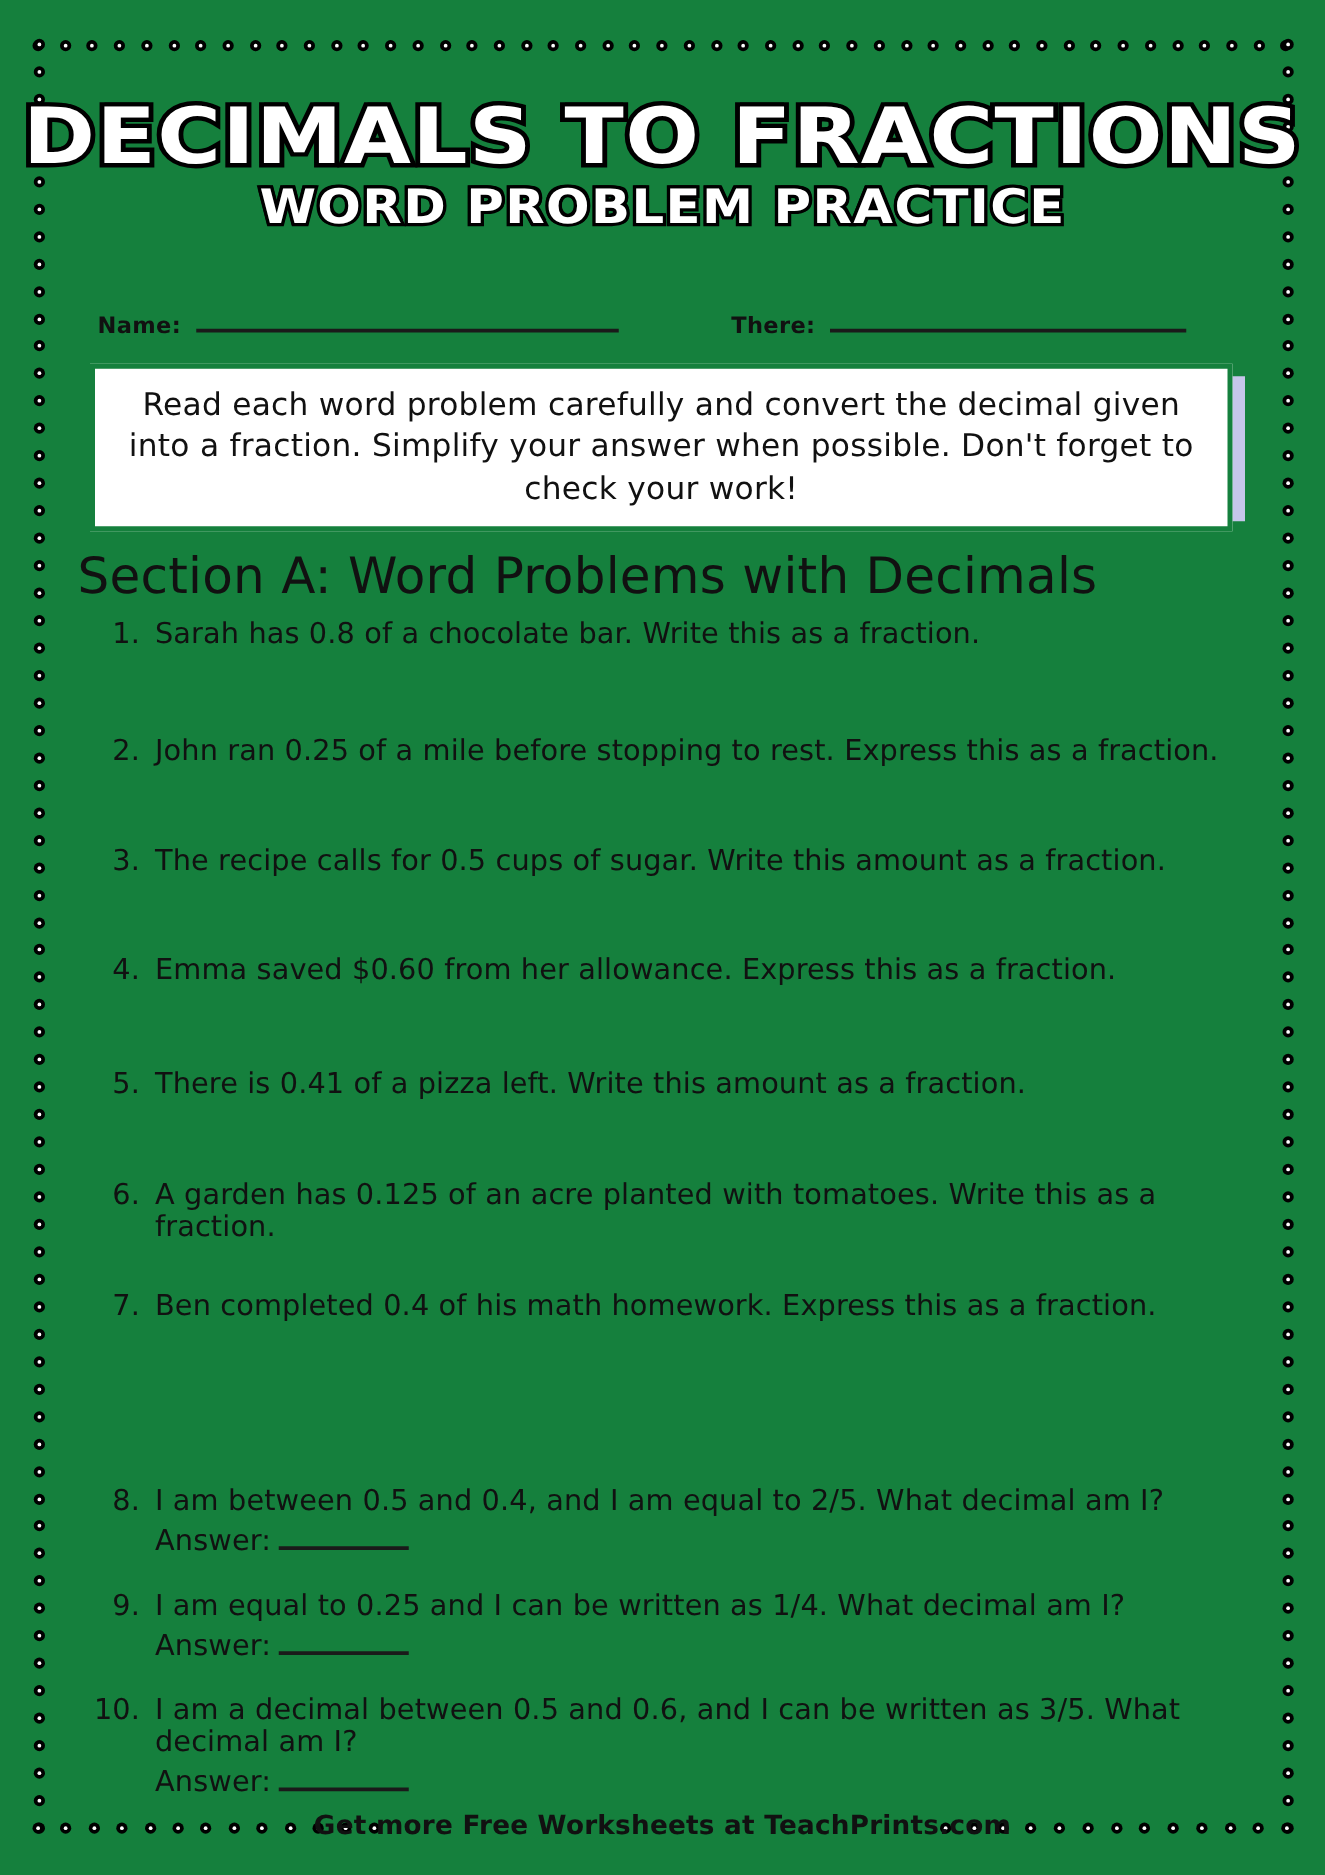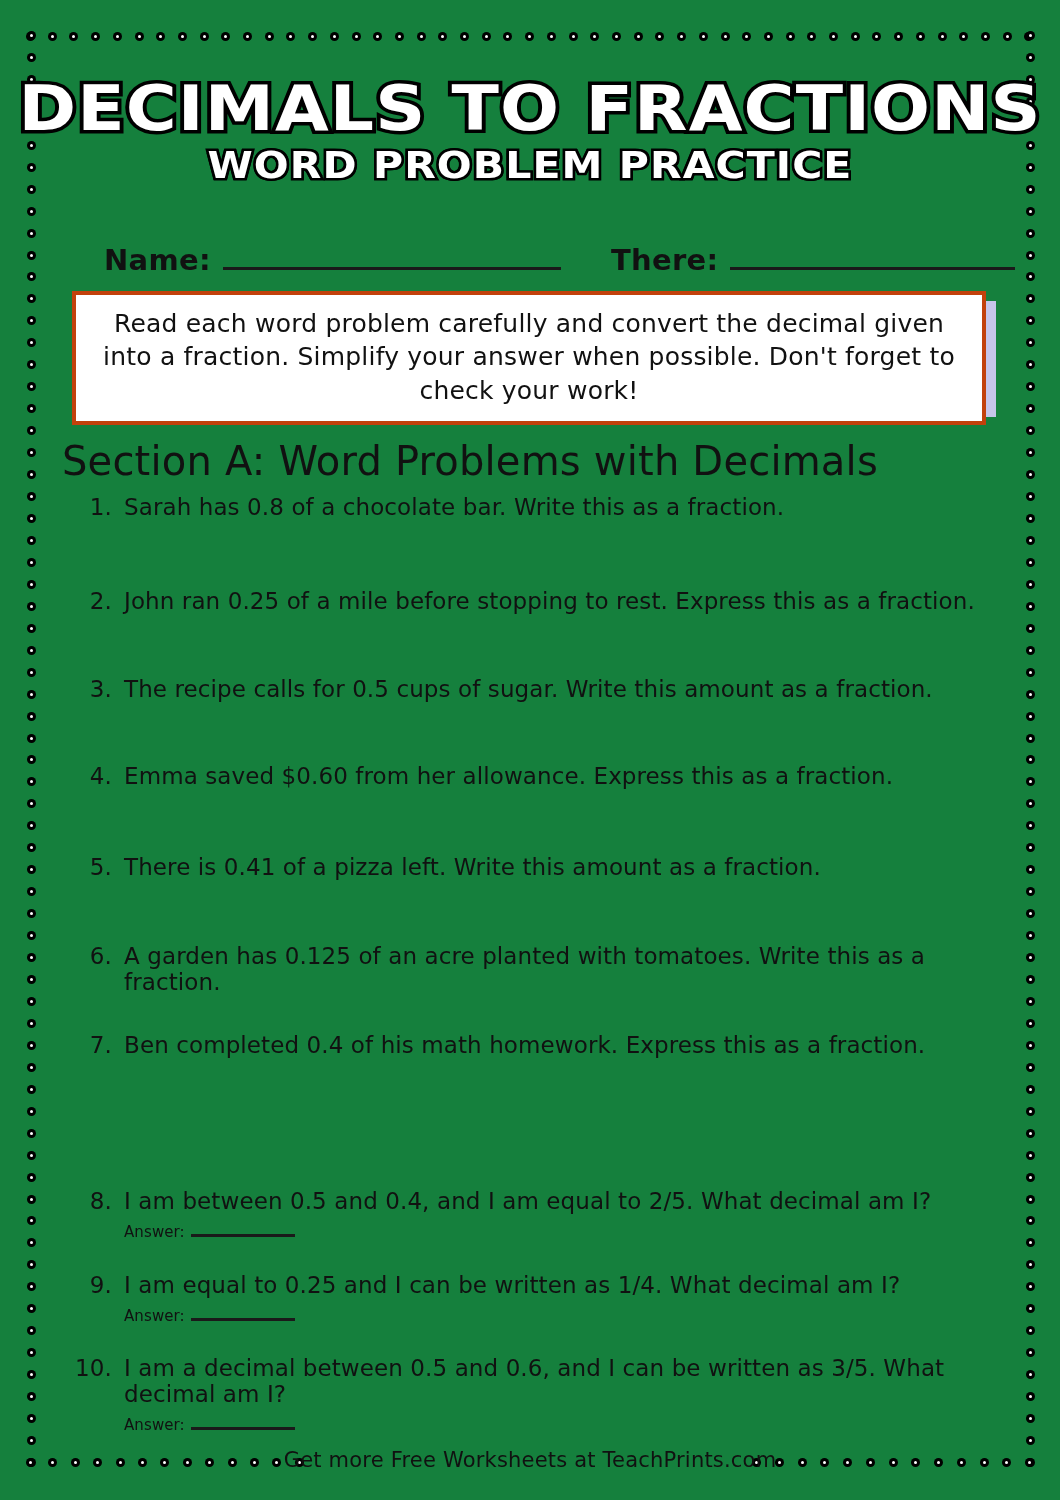--- a/index.html
+++ b/index.html
@@ -100,24 +100,23 @@
     position: absolute;
     left: 78px;
     top: 243px;
     width: 880px;
     height: 40px;
   }
   .field {
     position: absolute;
     display: flex;
     align-items: baseline;
-    font-size: 29px;
+    font-size: 18px;
     font-weight: 700;
     letter-spacing: .3px;
-    margin-left: 26px;
   }
   #name-field { left: 0; top: 0; }
   #date-field { left: 507px; top: 0; }
   .field-rule {
     display: inline-block;
     border-bottom: 3px solid #1a1a1a;
     margin-left: 12px;
     height: 20px;
   }
   #name-rule { width: 338px; }
@@ -133,21 +132,21 @@
   #instructions-shadow {
     position: absolute;
     left: 10px;
     top: 10px;
     width: 914px;
     height: 116px;
     background: #c6c6ea;
   }
   #instructions-box {
     position: relative;
-    border: 4px solid #c2410c;
+    border: 4px solid #15803d;
     background: #ffffff;
     padding: 12px 22px 14px 22px;
     text-align: center;
     font-size: 25px;
     line-height: 1.33;
     letter-spacing: .2px;
   }
 
   
   .section-heading {
@@ -173,40 +172,41 @@
     flex: 0 0 auto;
     width: 40px;
     text-align: right;
     padding-right: 12px;
   }
   .q-text { flex: 1 1 auto; }
 
   .answer-line {
     margin-top: 6px;
     margin-left: 52px;
-    font-size: 15px;
+    font-size: 23px;
     white-space: nowrap;
   }
   .answer-rule {
     display: inline-block;
     width: 104px;
     border-bottom: 3px solid #1a1a1a;
     height: 14px;
     margin-left: 6px;
   }
 
   
   #footer-caption {
     position: absolute;
     left: 0;
     top: 1448px;
     width: 1060px;
     text-align: center;
     font-size: 21px;
     letter-spacing: .2px;
+    font-weight: bold;
   }
 </style>
 </head>
 <body>
 
 <div id="page">
 
   <div class="dot-row" id="dots-top">
       <span class="ring"></span>
       <span class="ring"></span>

